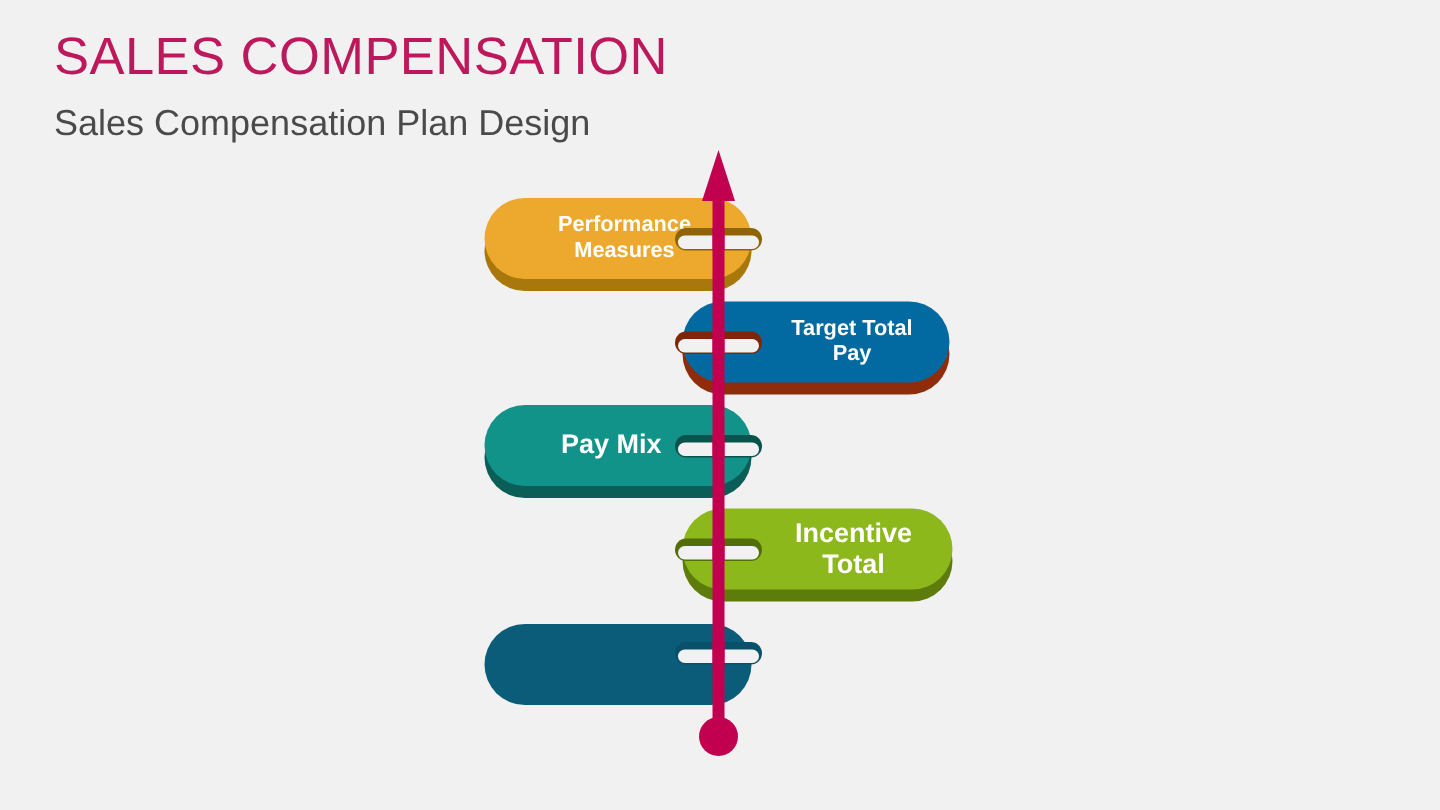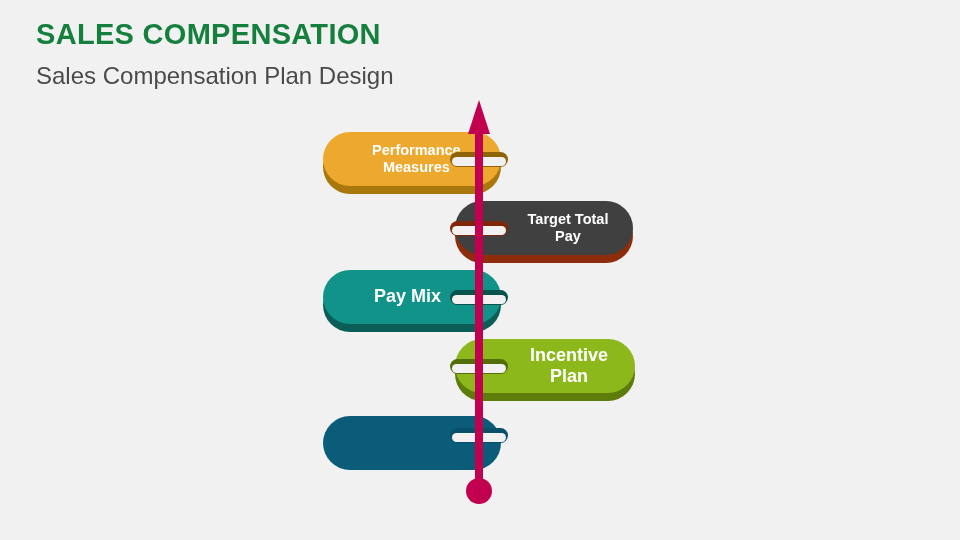--- a/index.html
+++ b/index.html
@@ -24,23 +24,23 @@
   }
 
   
   .header {
     position: absolute;
     left: 36px;
     top: 18px;
     width: 800px;
   }
   .title {
-    font-size: 29px;
-    font-weight: bold;
-    color: #15803d;
+    font-size: 35px;
+    font-weight: normal;
+    color: #be185d;
     letter-spacing: 0.3px;
     line-height: 1.15;
     margin: 0;
     white-space: nowrap;
   }
   .subtitle {
     font-size: 24px;
     font-weight: normal;
     color: #4A4A4A;
     line-height: 1.2;
@@ -173,21 +173,21 @@
               <div>Measures</div>
             </div>
           </div>
           <div class="slot" style="left: 127px;">
             <div class="slot-rim" style="background: rgb(142, 100, 6);"></div>
             <div class="slot-hole" style="background: rgb(241, 241, 241);"></div>
           </div>
         </div>
         <div class="pill-row" style="left: 455px; top: 201px; width: 178px;">
           <div class="pill-shadow" style="background: rgb(142, 44, 12);"></div>
-          <div class="pill" style="background: #404040;">
+          <div class="pill" style="background: #0369a1;">
             <div class="pill-label two-line label-right">
               <div>Target Total</div>
               <div>Pay</div>
             </div>
           </div>
           <div class="slot" style="left: -5px;">
             <div class="slot-rim" style="background: rgb(126, 38, 8);"></div>
             <div class="slot-hole" style="background: rgb(241, 241, 241);"></div>
           </div>
         </div>
@@ -200,21 +200,21 @@
           </div>
           <div class="slot" style="left: 127px;">
             <div class="slot-rim" style="background: rgb(9, 83, 77);"></div>
             <div class="slot-hole" style="background: rgb(241, 241, 241);"></div>
           </div>
         </div>
         <div class="pill-row" style="left: 455px; top: 339px; width: 180px;">
           <div class="pill-shadow" style="background: rgb(93, 124, 12);"></div>
           <div class="pill" style="background: rgb(140, 184, 28);">
             <div class="pill-label label-right">
-              <div>Incentive Plan</div>
+              <div>Incentive Total</div>
             </div>
           </div>
           <div class="slot" style="left: -5px;">
             <div class="slot-rim" style="background: rgb(83, 110, 9);"></div>
             <div class="slot-hole" style="background: rgb(241, 241, 241);"></div>
           </div>
         </div>
         <div class="pill-row" style="left: 323px; top: 408px; width: 178px;">
           <div class="pill-shadow" style="background: rgb(10, 92, 121);"></div>
           <div class="slot" style="left: 127px;">

